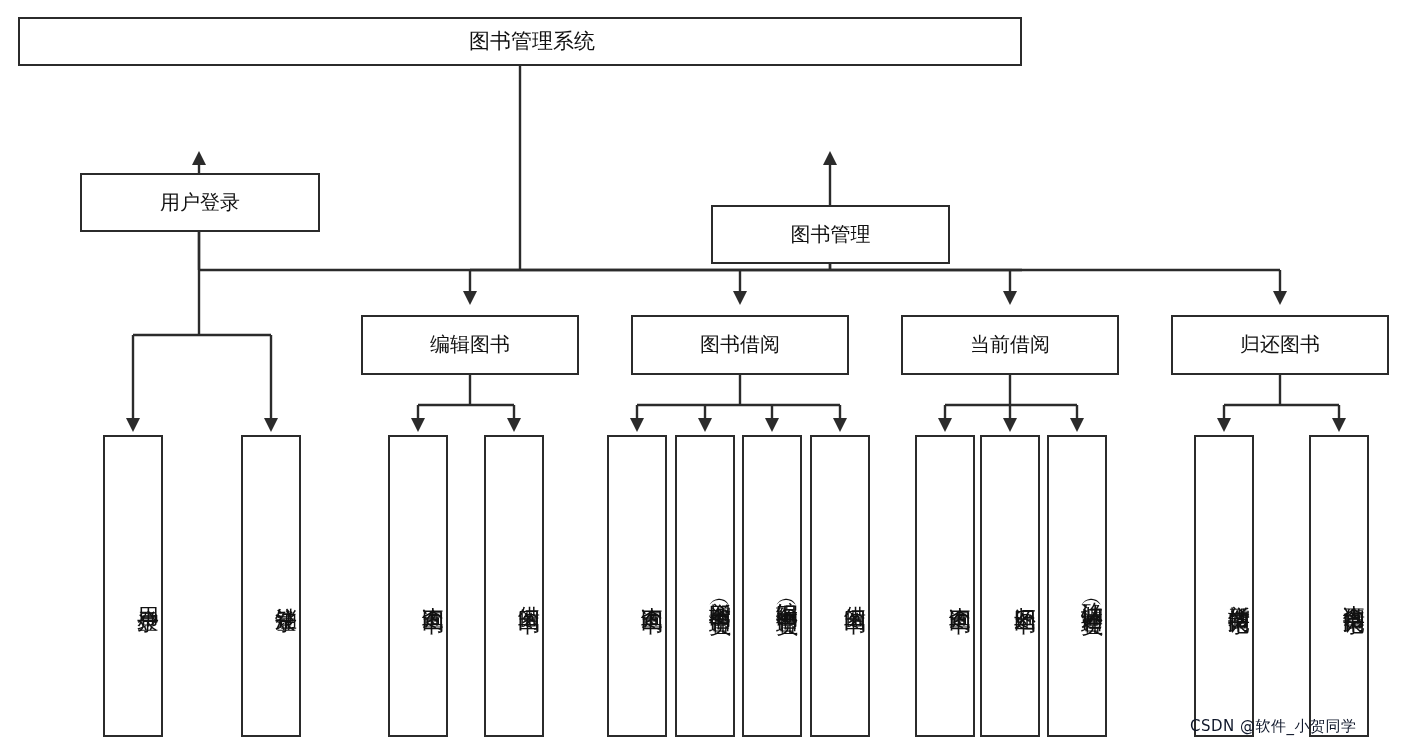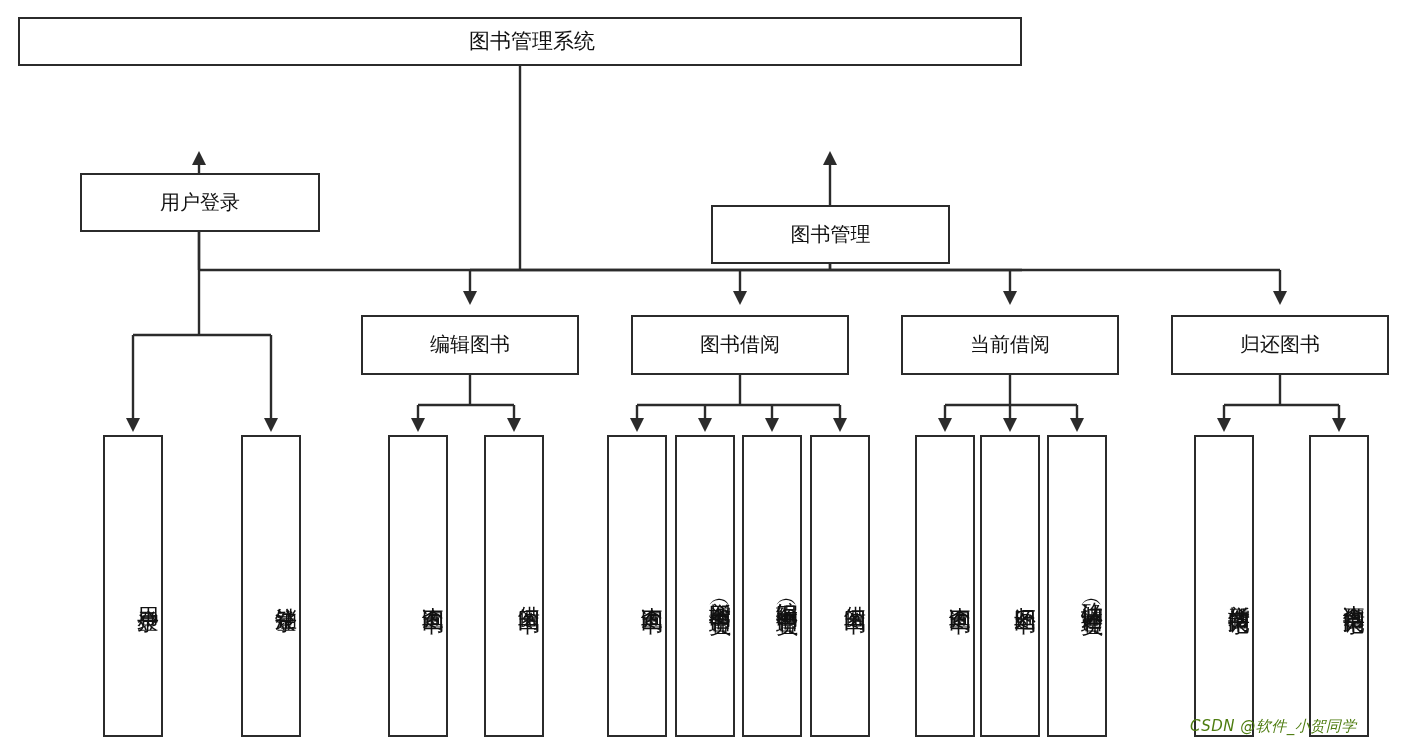--- a/index.html
+++ b/index.html
@@ -57,24 +57,23 @@
     align-items: flex-start;
     justify-content: center;
   }
   .node.leaf .label {
     display: block;
     white-space: nowrap;
   }
   .watermark {
     position: absolute;
     font-size: 15px;
-    color: #4d7c0f;
+    color: #0f172a;
     white-space: nowrap;
     letter-spacing: 0.5px;
-    font-style: italic;
   }
 </style>
 </head>
 <body>
 
 <div id="canvas">
 
   <svg class="edges" viewBox="0 0 1405 747" xmlns="http://www.w3.org/2000/svg">
     <defs>
       <marker id="arrow" viewBox="0 0 12 12" refX="6" refY="6" markerWidth="7" markerHeight="7" orient="auto-start-reverse">

